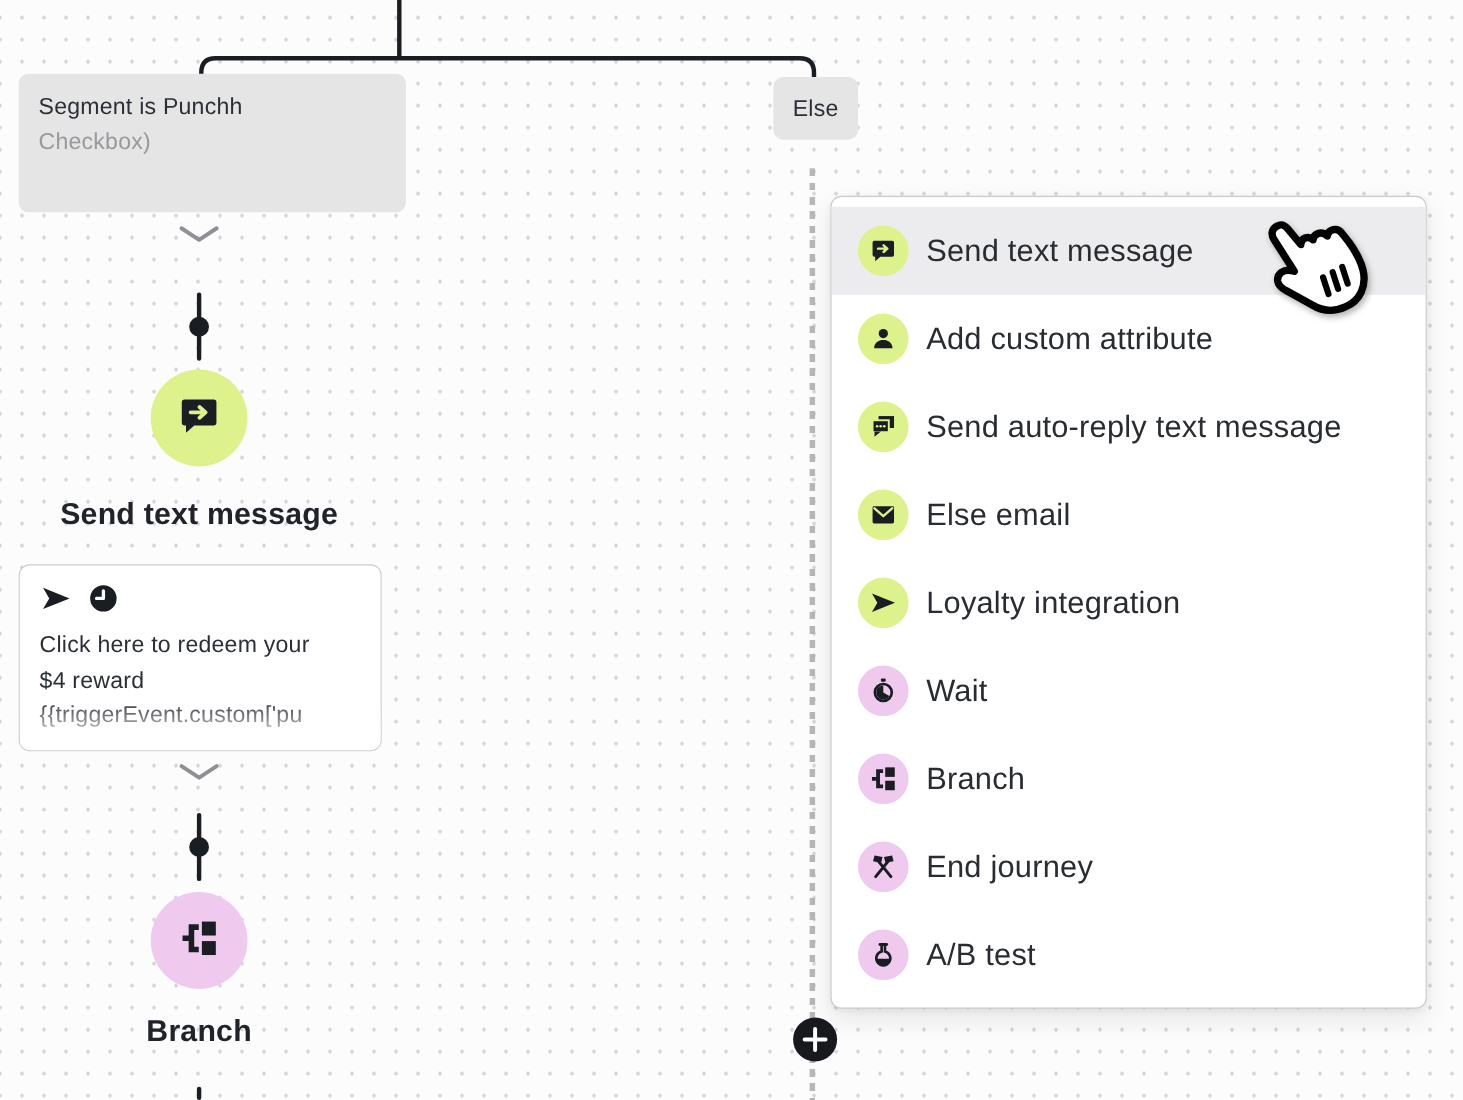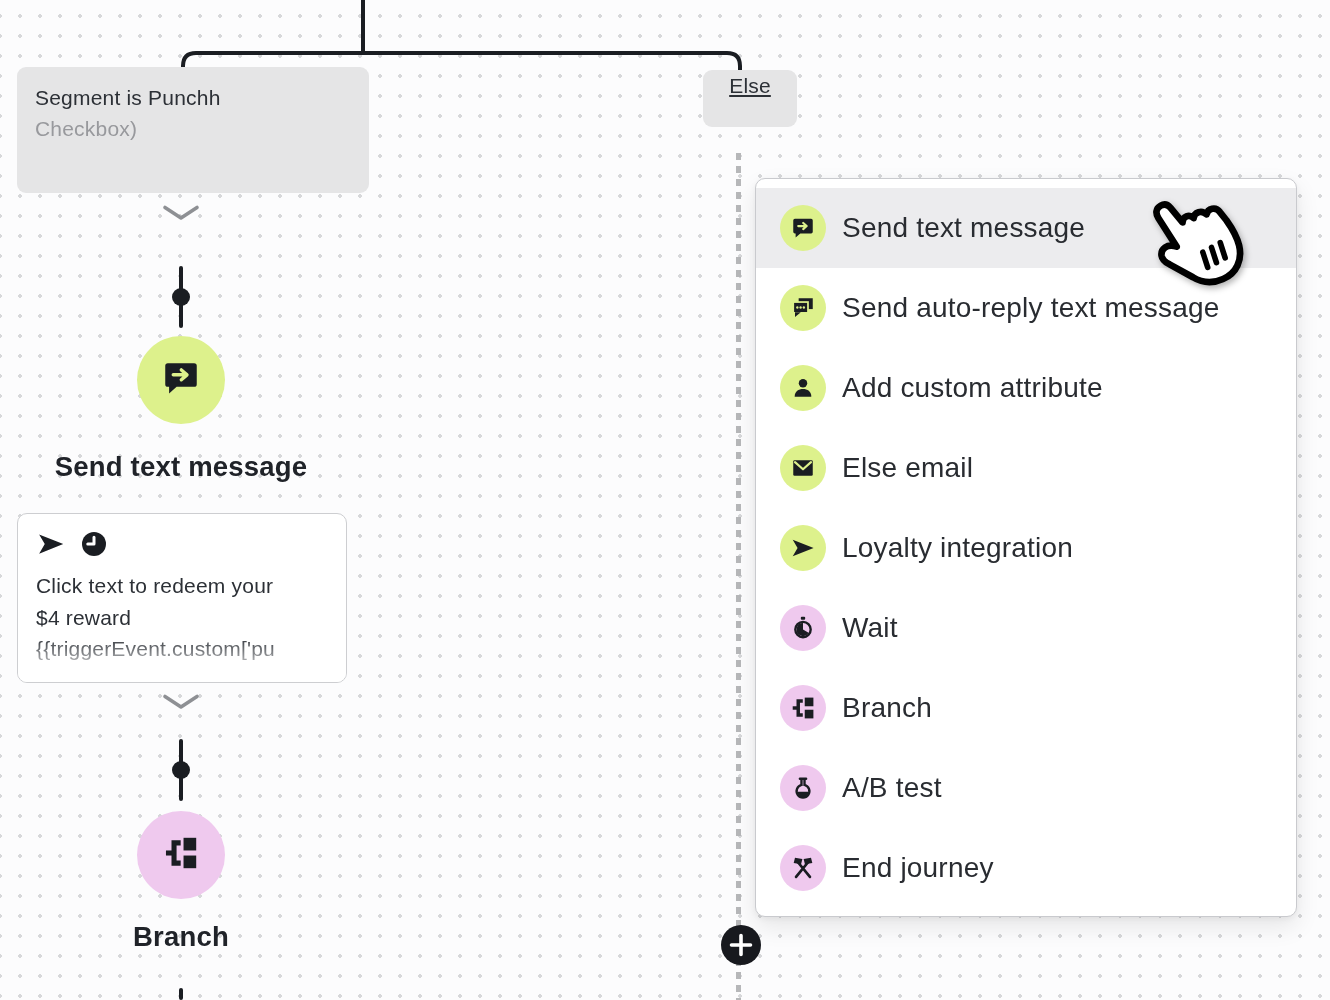--- a/index.html
+++ b/index.html
@@ -18,22 +18,22 @@
   .connector-svg { position: absolute; left: 0; top: 0; z-index: 1; pointer-events: none; }
 
   .gray-chip {
     position: absolute; background: var(--label-bg); border-radius: 9px;
     font-size: 21px; line-height: 31px; color: #2c3036; z-index: 2;
     letter-spacing: .2px;
   }
   .segment-chip { left: 17px; top: 67px; width: 352px; height: 126px; padding: 15px 18px 14px; }
   .segment-chip .muted { color: var(--muted-text); }
   .else-chip {
-    left: 703px; top: 70px; width: 94px; height: 57px;
-    display: flex; align-items: flex-start; justify-content: center; text-decoration: underline;
+    left: 703px; top: 70px; width: 77px; height: 57px;
+    display: flex; align-items: center; justify-content: center;
   }
 
   .chevron { position: absolute; left: 162px; z-index: 2; cursor: pointer; }
 
   .edge-line { position: absolute; left: 179px; width: 4px; background: var(--ink); z-index: 2; border-radius: 2px; }
   .edge-dot  { position: absolute; left: 172px; width: 18px; height: 18px; border-radius: 50%; background: var(--ink); z-index: 2; }
 
   .node-circle {
     position: absolute; left: 137px; width: 88px; height: 88px; border-radius: 50%;
     display: flex; align-items: center; justify-content: center; z-index: 2; cursor: pointer;
@@ -133,21 +133,21 @@
     <div class="icon-row">
       <span><svg width="30" height="30" viewBox="0 0 24 24">
             <path d="M2.5 4.3 L21.8 12 L2.5 19.7 L7 12 Z" fill="#1a1d22"></path>
           </svg></span>
       <span><svg width="30" height="30" viewBox="0 0 24 24">
             <circle cx="12" cy="12" r="9.6" fill="#1a1d22"></circle>
     <path d="M12 12 V6.6 M12 12 H7" stroke="#ffffff" stroke-width="2.4" stroke-linecap="round"></path>
           </svg></span>
     </div>
     <div class="body">
-      <div>Click text to redeem your</div>
+      <div>Click here to redeem your</div>
       <div>$4 reward</div>
       <div>{{triggerEvent.custom['pu</div>
     </div>
     <div class="card-fade"></div>
   </div>
 
   <div class="chevron" style="top:693px">
     <svg width="38" height="18">
         <path d="M3 3.5 L19 14 L35 3.5" stroke="#8e9094" stroke-width="3.6" fill="none" stroke-linecap="round" stroke-linejoin="round"></path>
       </svg>
@@ -181,42 +181,42 @@
             <svg width="26" height="26" viewBox="0 0 24 24">
               <path d="M4.5 3.5 H19.5 Q21 3.5 21 5 V15.5 Q21 17 19.5 17 H9.5 L5.2 20.8 V17 H4.5 Q3 17 3 15.5 V5 Q3 3.5 4.5 3.5 Z" fill="#1a1d22"></path>
     <path d="M7.6 10.2 H14.6 M12.2 7.4 L15.4 10.2 L12.2 13" stroke="#ddf18c" stroke-width="2" fill="none" stroke-linecap="round" stroke-linejoin="round"></path>
             </svg>
           </span>
           <span>Send text message</span>
         </div>
         <div class="menu-row">
           <span class="icon-circle tone-green">
             <svg width="26" height="26" viewBox="0 0 24 24">
+              <circle cx="12" cy="7.6" r="3.9" fill="#1a1d22"></circle>
+    <path d="M4.3 20 C4.3 15.2 8 13 12 13 C16 13 19.7 15.2 19.7 20 Z" fill="#1a1d22"></path>
+            </svg>
+          </span>
+          <span>Add custom attribute</span>
+        </div>
+        <div class="menu-row">
+          <span class="icon-circle tone-green">
+            <svg width="26" height="26" viewBox="0 0 24 24">
               <rect x="8" y="3" width="13" height="10" fill="#1a1d22"></rect>
     <rect x="3" y="6.5" width="13.6" height="10" fill="#1a1d22" stroke="#ddf18c" stroke-width="1.6"></rect>
     <circle cx="6.8" cy="11.5" r="1.1" fill="#ddf18c"></circle>
               <circle cx="9.8" cy="11.5" r="1.1" fill="#ddf18c"></circle>
               <circle cx="12.8" cy="11.5" r="1.1" fill="#ddf18c"></circle>
     <path d="M4.6 16 v4.4 l5.4 -4.4 z" fill="#1a1d22"></path>
             </svg>
           </span>
           <span>Send auto-reply text message</span>
         </div>
         <div class="menu-row">
           <span class="icon-circle tone-green">
             <svg width="26" height="26" viewBox="0 0 24 24">
-              <circle cx="12" cy="7.6" r="3.9" fill="#1a1d22"></circle>
-    <path d="M4.3 20 C4.3 15.2 8 13 12 13 C16 13 19.7 15.2 19.7 20 Z" fill="#1a1d22"></path>
-            </svg>
-          </span>
-          <span>Add custom attribute</span>
-        </div>
-        <div class="menu-row">
-          <span class="icon-circle tone-green">
-            <svg width="26" height="26" viewBox="0 0 24 24">
               <rect x="3" y="4.8" width="18" height="14.4" rx="1.2" fill="#1a1d22"></rect>
     <path d="M4.6 6.6 L12 13.2 L19.4 6.6" stroke="#ddf18c" stroke-width="2" fill="none" stroke-linecap="round" stroke-linejoin="round"></path>
             </svg>
           </span>
           <span>Else email</span>
         </div>
         <div class="menu-row">
           <span class="icon-circle tone-green">
             <svg width="26" height="26" viewBox="0 0 24 24">
               <path d="M2.5 4.3 L21.8 12 L2.5 19.7 L7 12 Z" fill="#1a1d22"></path>
@@ -241,36 +241,36 @@
     <path d="M11.8 5.6 H7.6 V18.4 H11.8" fill="none" stroke="#1a1d22" stroke-width="3.2"></path>
     <rect x="13.6" y="2.4" width="8" height="8" fill="#1a1d22"></rect>
     <rect x="13.6" y="13.6" width="8" height="8" fill="#1a1d22"></rect>
             </svg>
           </span>
           <span>Branch</span>
         </div>
         <div class="menu-row">
           <span class="icon-circle tone-pink">
             <svg width="26" height="26" viewBox="0 0 24 24">
+              <path d="M6.8 6 L18.4 20.2 M17.2 6 L5.6 20.2" stroke="#1a1d22" stroke-width="2.5" stroke-linecap="round"></path>
+    <path d="M4.6 2.6 L11.4 3.8 L10.2 8.6 L3.4 7.4 Z" fill="#1a1d22"></path>
+    <path d="M19.4 2.6 L12.6 3.8 L13.8 8.6 L20.6 7.4 Z" fill="#1a1d22"></path>
+            </svg>
+          </span>
+          <span>End journey</span>
+        </div>
+        <div class="menu-row">
+          <span class="icon-circle tone-pink">
+            <svg width="26" height="26" viewBox="0 0 24 24">
               <path d="M10.6 3.6 V9.2 A5.9 5.9 0 1 0 13.4 9.2 V3.6" fill="none" stroke="#1a1d22" stroke-width="2.2"></path>
     <path d="M9.2 3.4 H14.8" stroke="#1a1d22" stroke-width="2.4" stroke-linecap="round"></path>
     <path d="M6.6 15.4 A5.4 5.4 0 0 0 17.4 15.4 Z" fill="#1a1d22"></path>
             </svg>
           </span>
           <span>A/B test</span>
-        </div>
-        <div class="menu-row">
-          <span class="icon-circle tone-pink">
-            <svg width="26" height="26" viewBox="0 0 24 24">
-              <path d="M6.8 6 L18.4 20.2 M17.2 6 L5.6 20.2" stroke="#1a1d22" stroke-width="2.5" stroke-linecap="round"></path>
-    <path d="M4.6 2.6 L11.4 3.8 L10.2 8.6 L3.4 7.4 Z" fill="#1a1d22"></path>
-    <path d="M19.4 2.6 L12.6 3.8 L13.8 8.6 L20.6 7.4 Z" fill="#1a1d22"></path>
-            </svg>
-          </span>
-          <span>End journey</span>
         </div>
       </div>
   </div>
 
   <div class="hand-cursor">
     <svg width="122" height="122" viewBox="0 0 100 100">
       <g transform="rotate(-18 38 12)">
         <path fill="#ffffff" stroke="#000000" stroke-width="5.5" stroke-linejoin="round" d="M31 8 C26 9 25 13 26 17 L33 44 C26 39 20 42 19 47 C18.5 50 20 53 23 56 L38 72 C44 79 52 82 61 81 C73 80 81 71 82 59 C82.7 51 81 44 78.5 36 L75.5 28 C73.7 22.5 67 22 64.5 26.5 C62 21.5 55.5 21.5 53.5 26 C51 21.5 45.5 22 43.8 26.5 L38 12 C36.5 8.5 34.5 7.3 31 8 Z"></path>
         <g stroke="#000000" stroke-width="4.6" stroke-linecap="round">
           <line x1="52" y1="55" x2="52" y2="68"></line>

